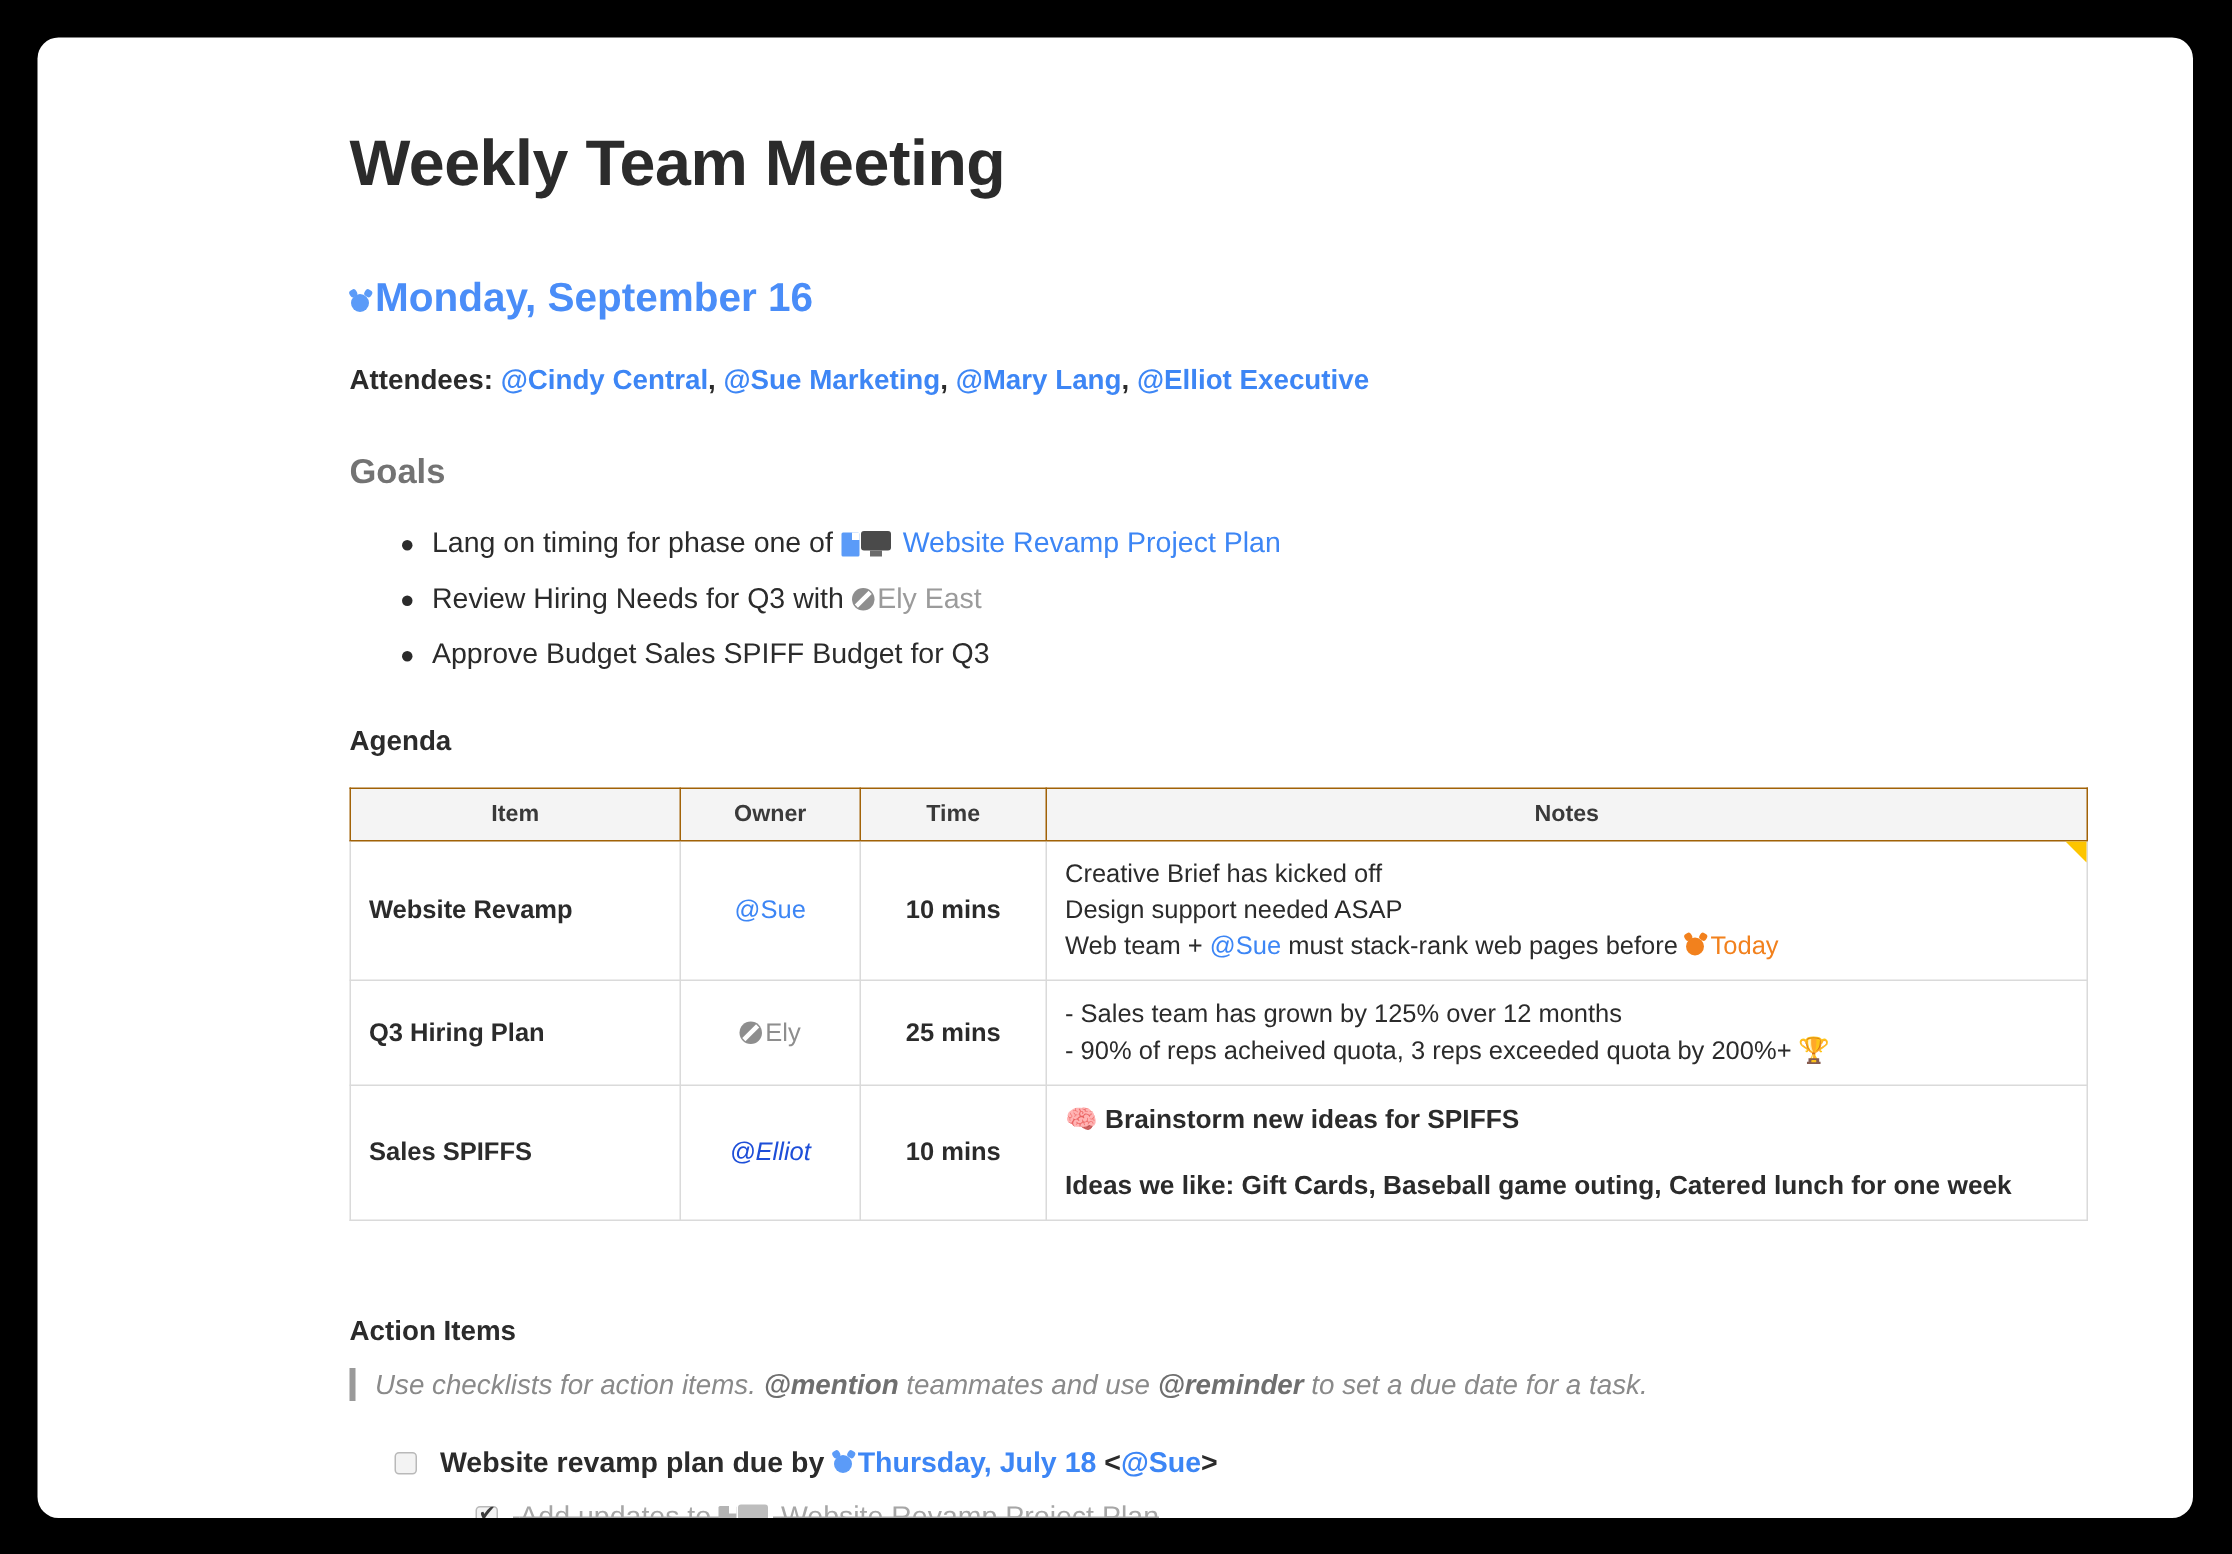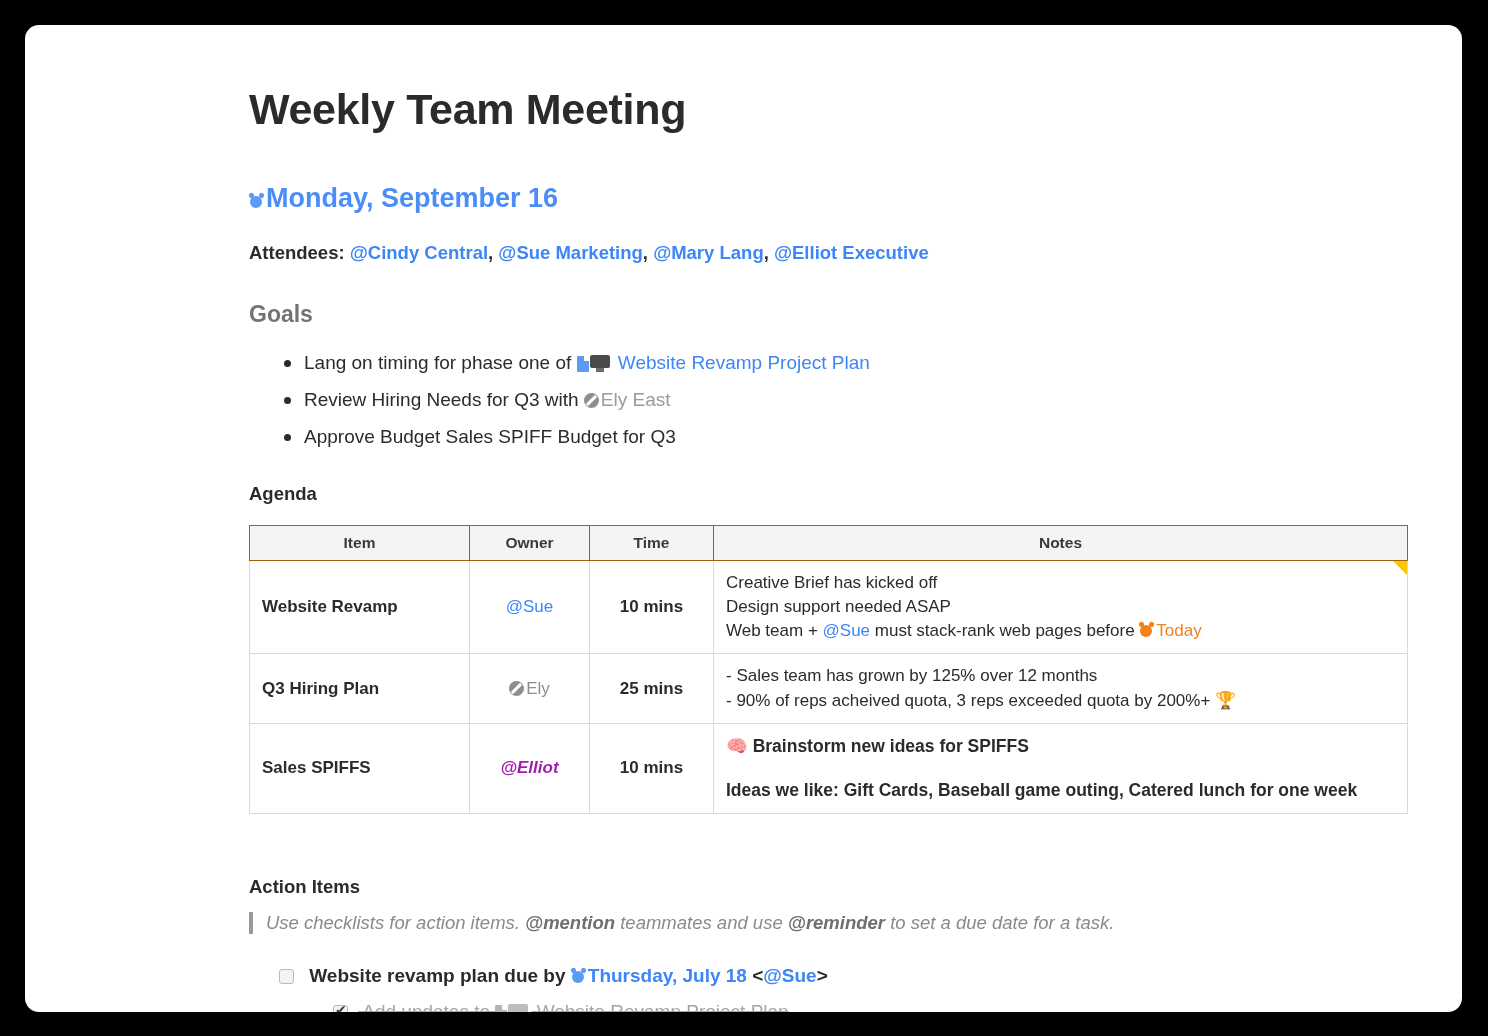--- a/index.html
+++ b/index.html
@@ -20,21 +20,21 @@
     top: 25px;
     width: 1437px;
     height: 987px;
     background: #ffffff;
     border-radius: 14px;
     overflow: hidden;
   }
 
   #doc {
     position: absolute;
-    left: 224px;
+    left: 208px;
     top: 60px;
     width: 1180px;
   }
 
   
   .doc-title {
     font-size: 43px;
     font-weight: bold;
     color: #2b2b2b;
     letter-spacing: -0.3px;
@@ -233,21 +233,21 @@
   .col-owner  { width: 120px; }
   .col-time   { width: 124px; }
   .col-notes  { width: 694px; }
 
   td.cell-item  { font-weight: bold; font-size: 18px; padding-left: 8px; }
   td.cell-owner { text-align: center; font-size: 17.5px; }
   td.cell-time  { text-align: center; font-weight: bold; font-size: 17.5px; }
   td.cell-notes { line-height: 1.42; position: relative; }
 
   .owner-blue   { color: #3d86f5; }
-  .owner-italic { color: #a21caf; font-style: italic; font-weight: bold; }
+  .owner-italic { color: #1d4ed8; font-style: italic; font-weight: normal; }
   .owner-grey   { color: #8e8e8e; }
 
   .notes-bold { font-weight: bold; font-size: 17.5px; }
   .notes-gap  { height: 20px; }
 
   
   .comment-flag {
     position: absolute;
     top: 0;
     right: 0;

